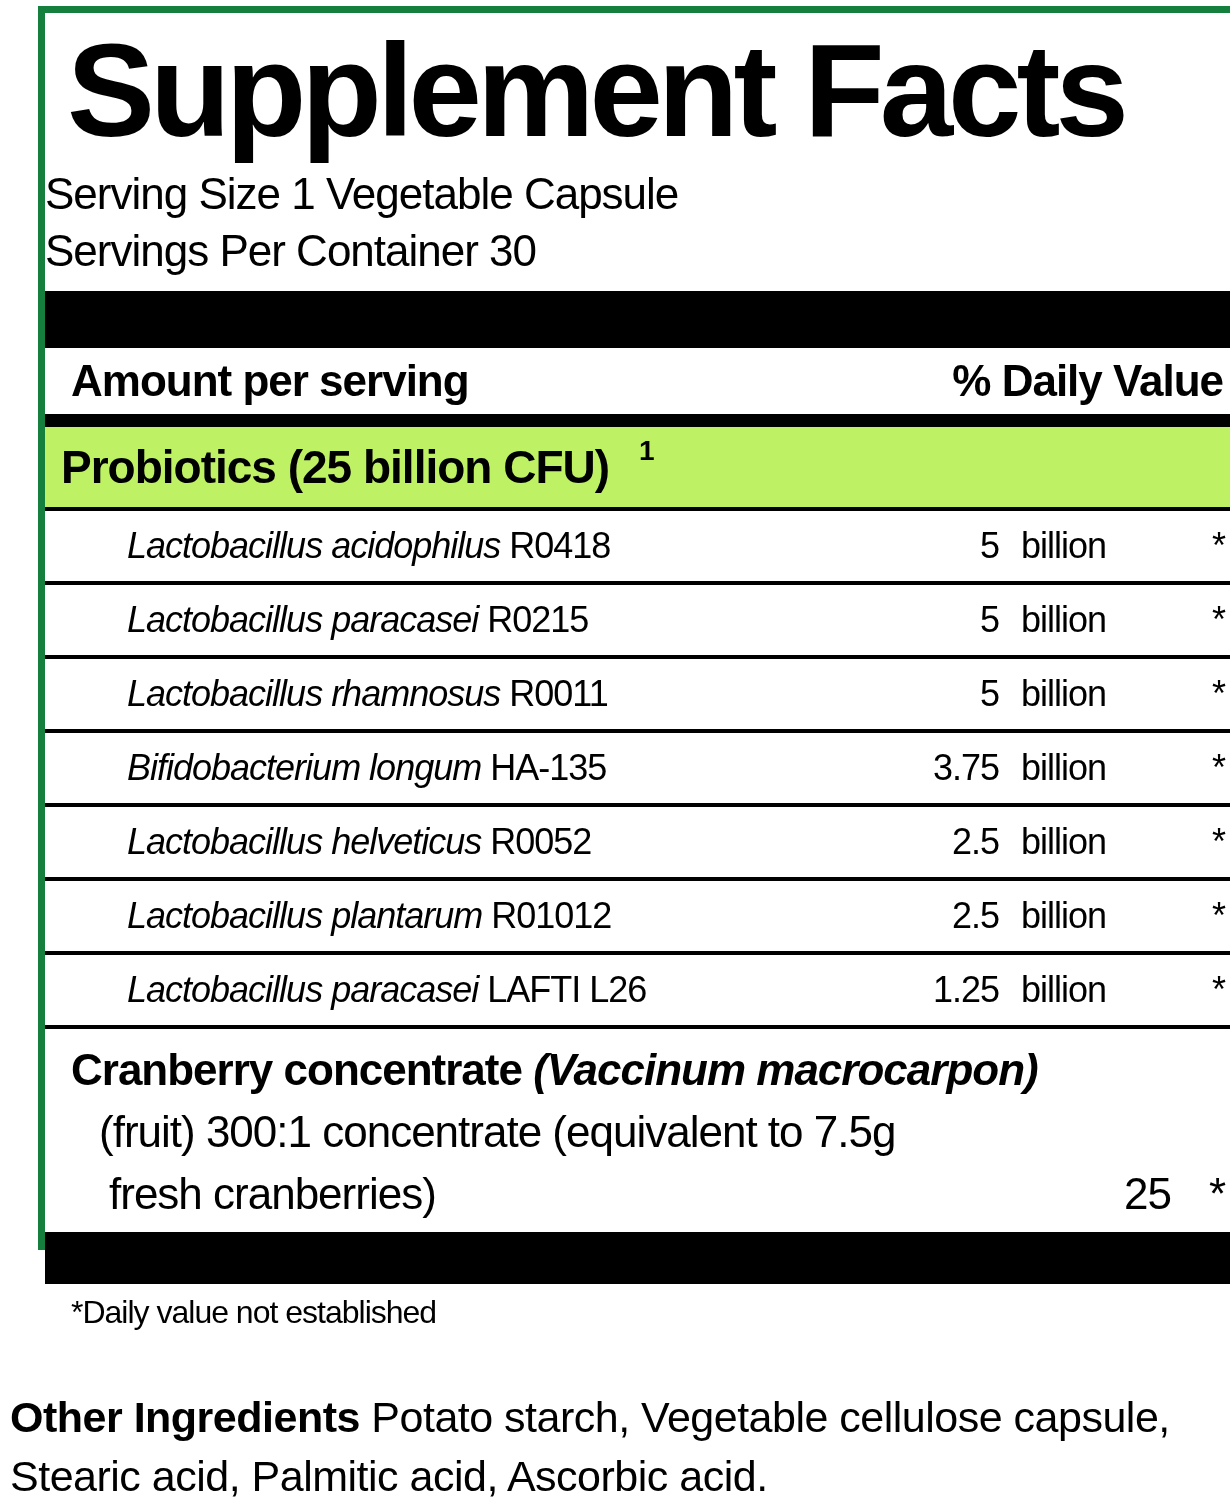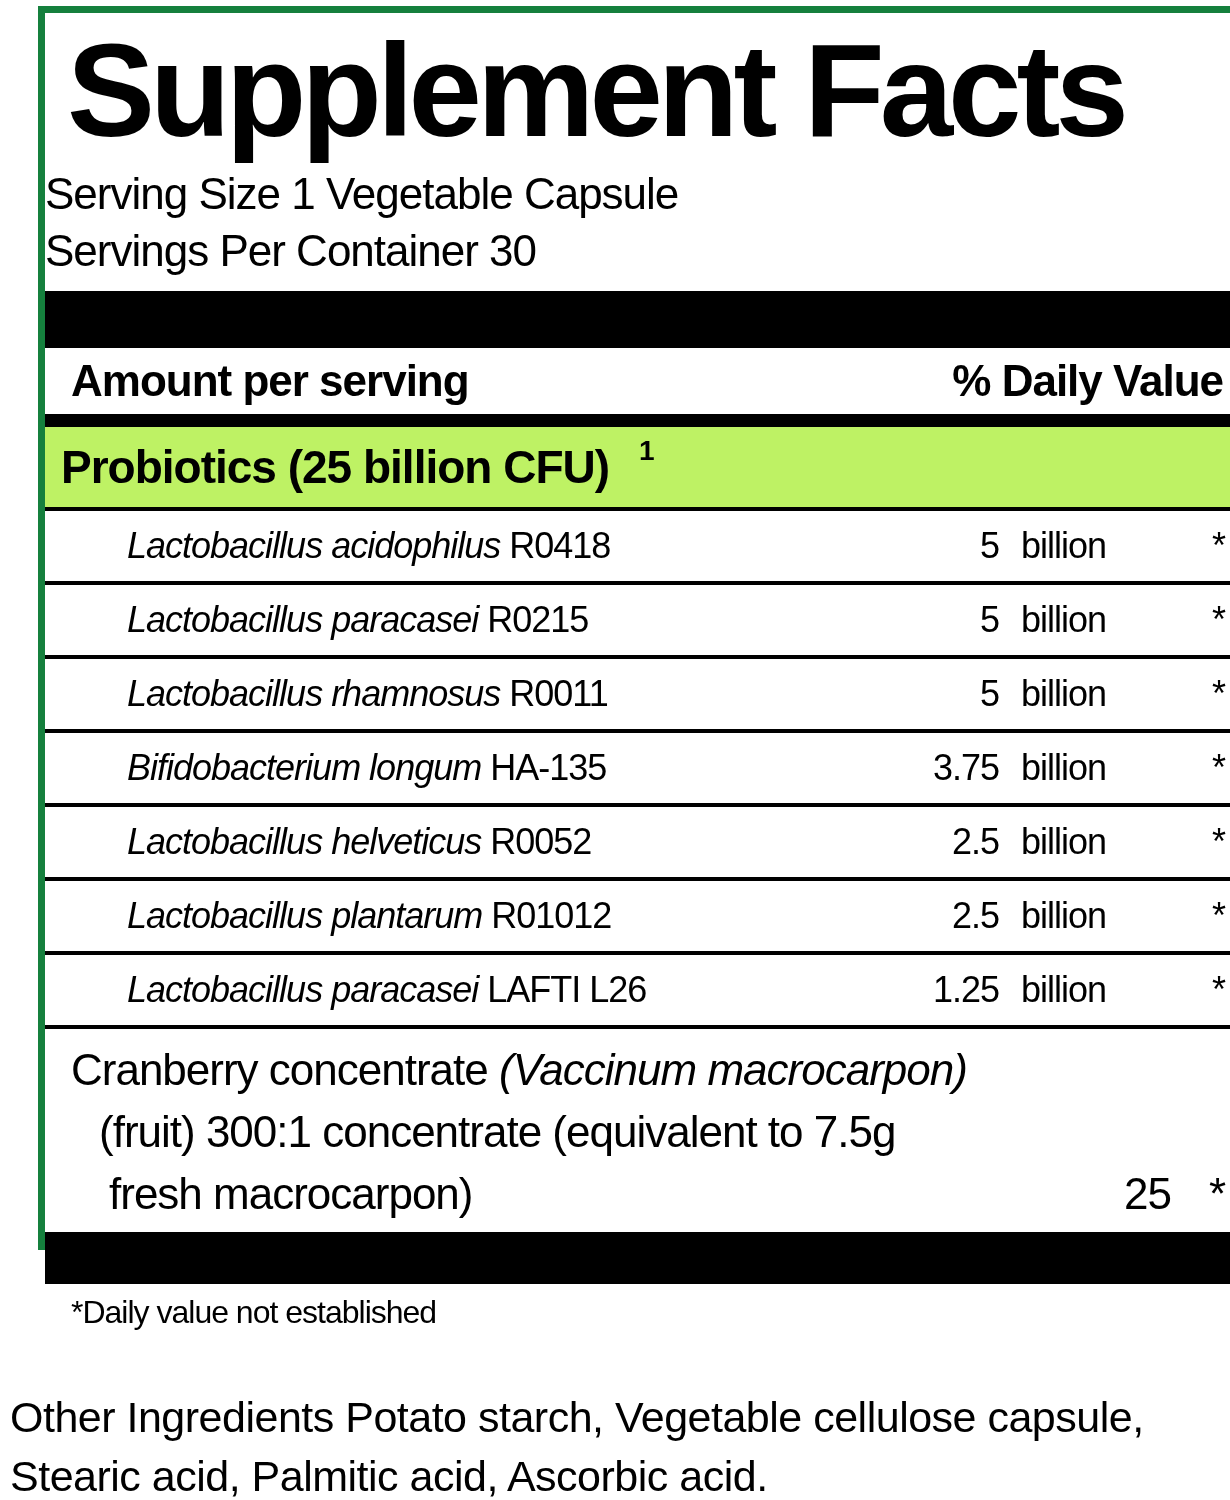--- a/index.html
+++ b/index.html
@@ -81,38 +81,38 @@
   .amt  { width: 140px; text-align: right; white-space: nowrap; }
   .unit { width: 150px; padding-left: 22px; text-align: left; white-space: nowrap; }
   .dv   { width: 54px; text-align: right; white-space: nowrap; }
   .cranberry {
     border-top: 4px solid #000;
     padding: 10px 24px 8px 26px;
     font-size: 44px;
     letter-spacing: -1px;
     line-height: 1.4;
   }
-  .cran-line1 { white-space: nowrap; }
+  .cran-line1 { white-space: nowrap; font-weight: bold; }
   .cran-line2 { padding-left: 28px; white-space: nowrap; }
   .cran-line3 { display: flex; align-items: baseline; padding-left: 38px; }
   .cran-line3 .ing-name { flex: 1; }
   .footnote {
     font-size: 32px;
     letter-spacing: -1px;
     padding: 10px 26px 0 26px;
   }
   .other {
     position: absolute;
     left: 10px; top: 1388px;
     width: 1216px;
     font-size: 43px;
     letter-spacing: -0.5px;
     line-height: 1.38;
   }
-  .other .oi-label { font-weight: normal; margin-top: 36px; }
+  .other .oi-label { font-weight: bold; margin-top: 36px; }
   .other .oi-line { white-space: nowrap; }
 </style>
 </head>
 <body>
 
 <div class="canvas">
   <div class="facts-box">
 
     <div class="title">Supplement Facts</div>
 
@@ -181,21 +181,21 @@
       <span class="unit">billion</span>
       <span class="dv">*</span>
     </div>
 
     <div class="cranberry">
       <div class="cran-line1">
         <span>Cranberry concentrate </span><span class="species">(Vaccinum macrocarpon)</span>
       </div>
       <div class="cran-line2">(fruit) 300:1 concentrate (equivalent to 7.5g</div>
       <div class="cran-line3">
-        <span class="ing-name">fresh macrocarpon)</span>
+        <span class="ing-name">fresh cranberries)</span>
         <span class="amt">25</span>
         <span class="dv">*</span>
       </div>
     </div>
 
     <div class="bar bar-thick-bottom"></div>
 
     <div class="footnote">*Daily value not established</div>
 
   </div>

